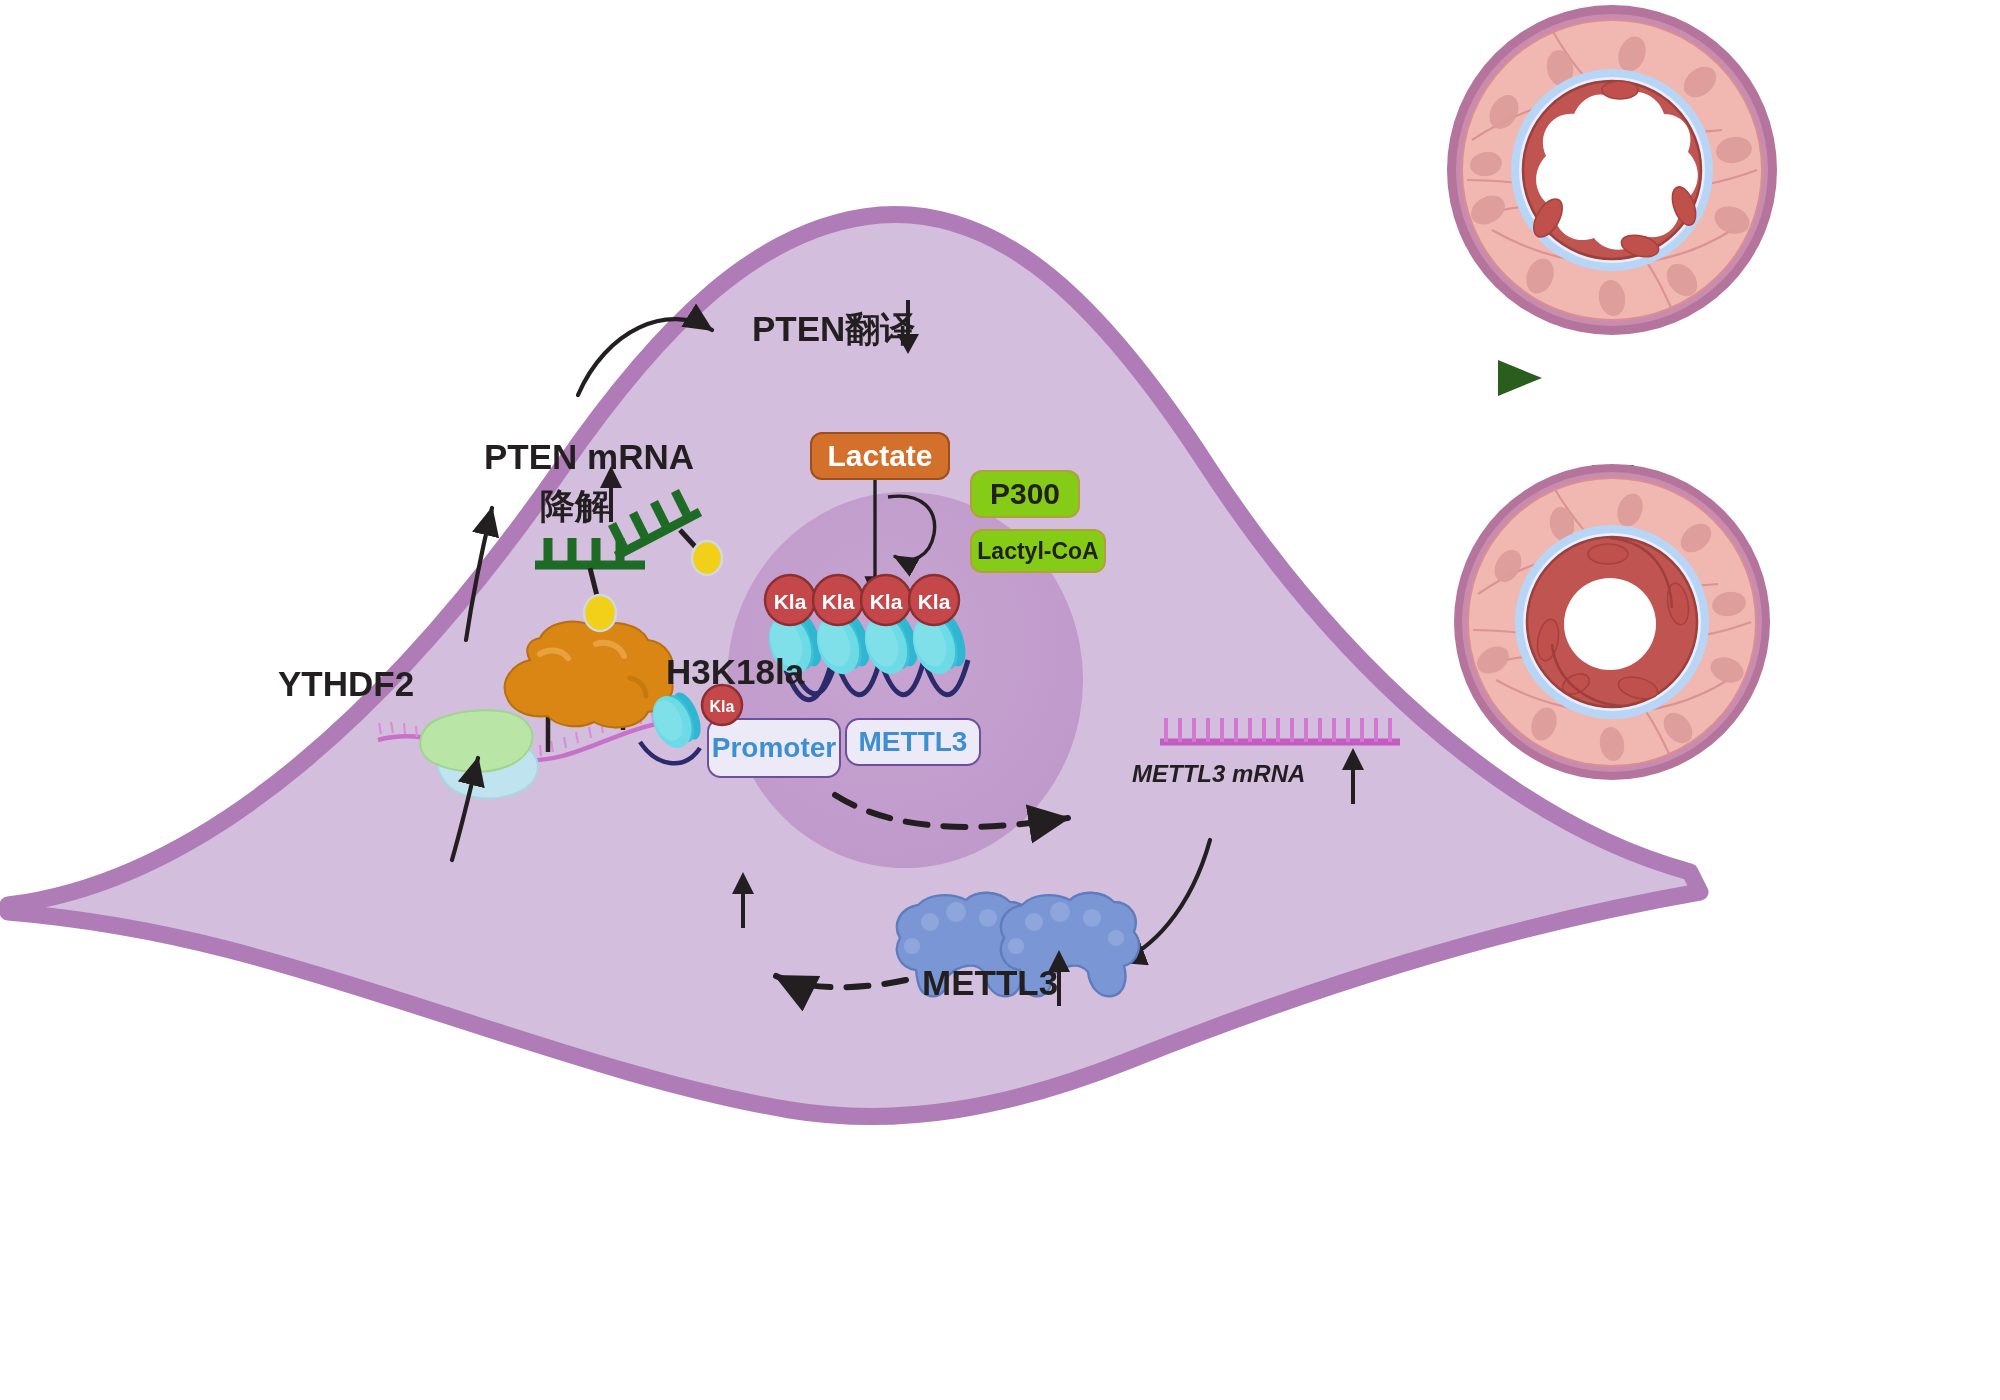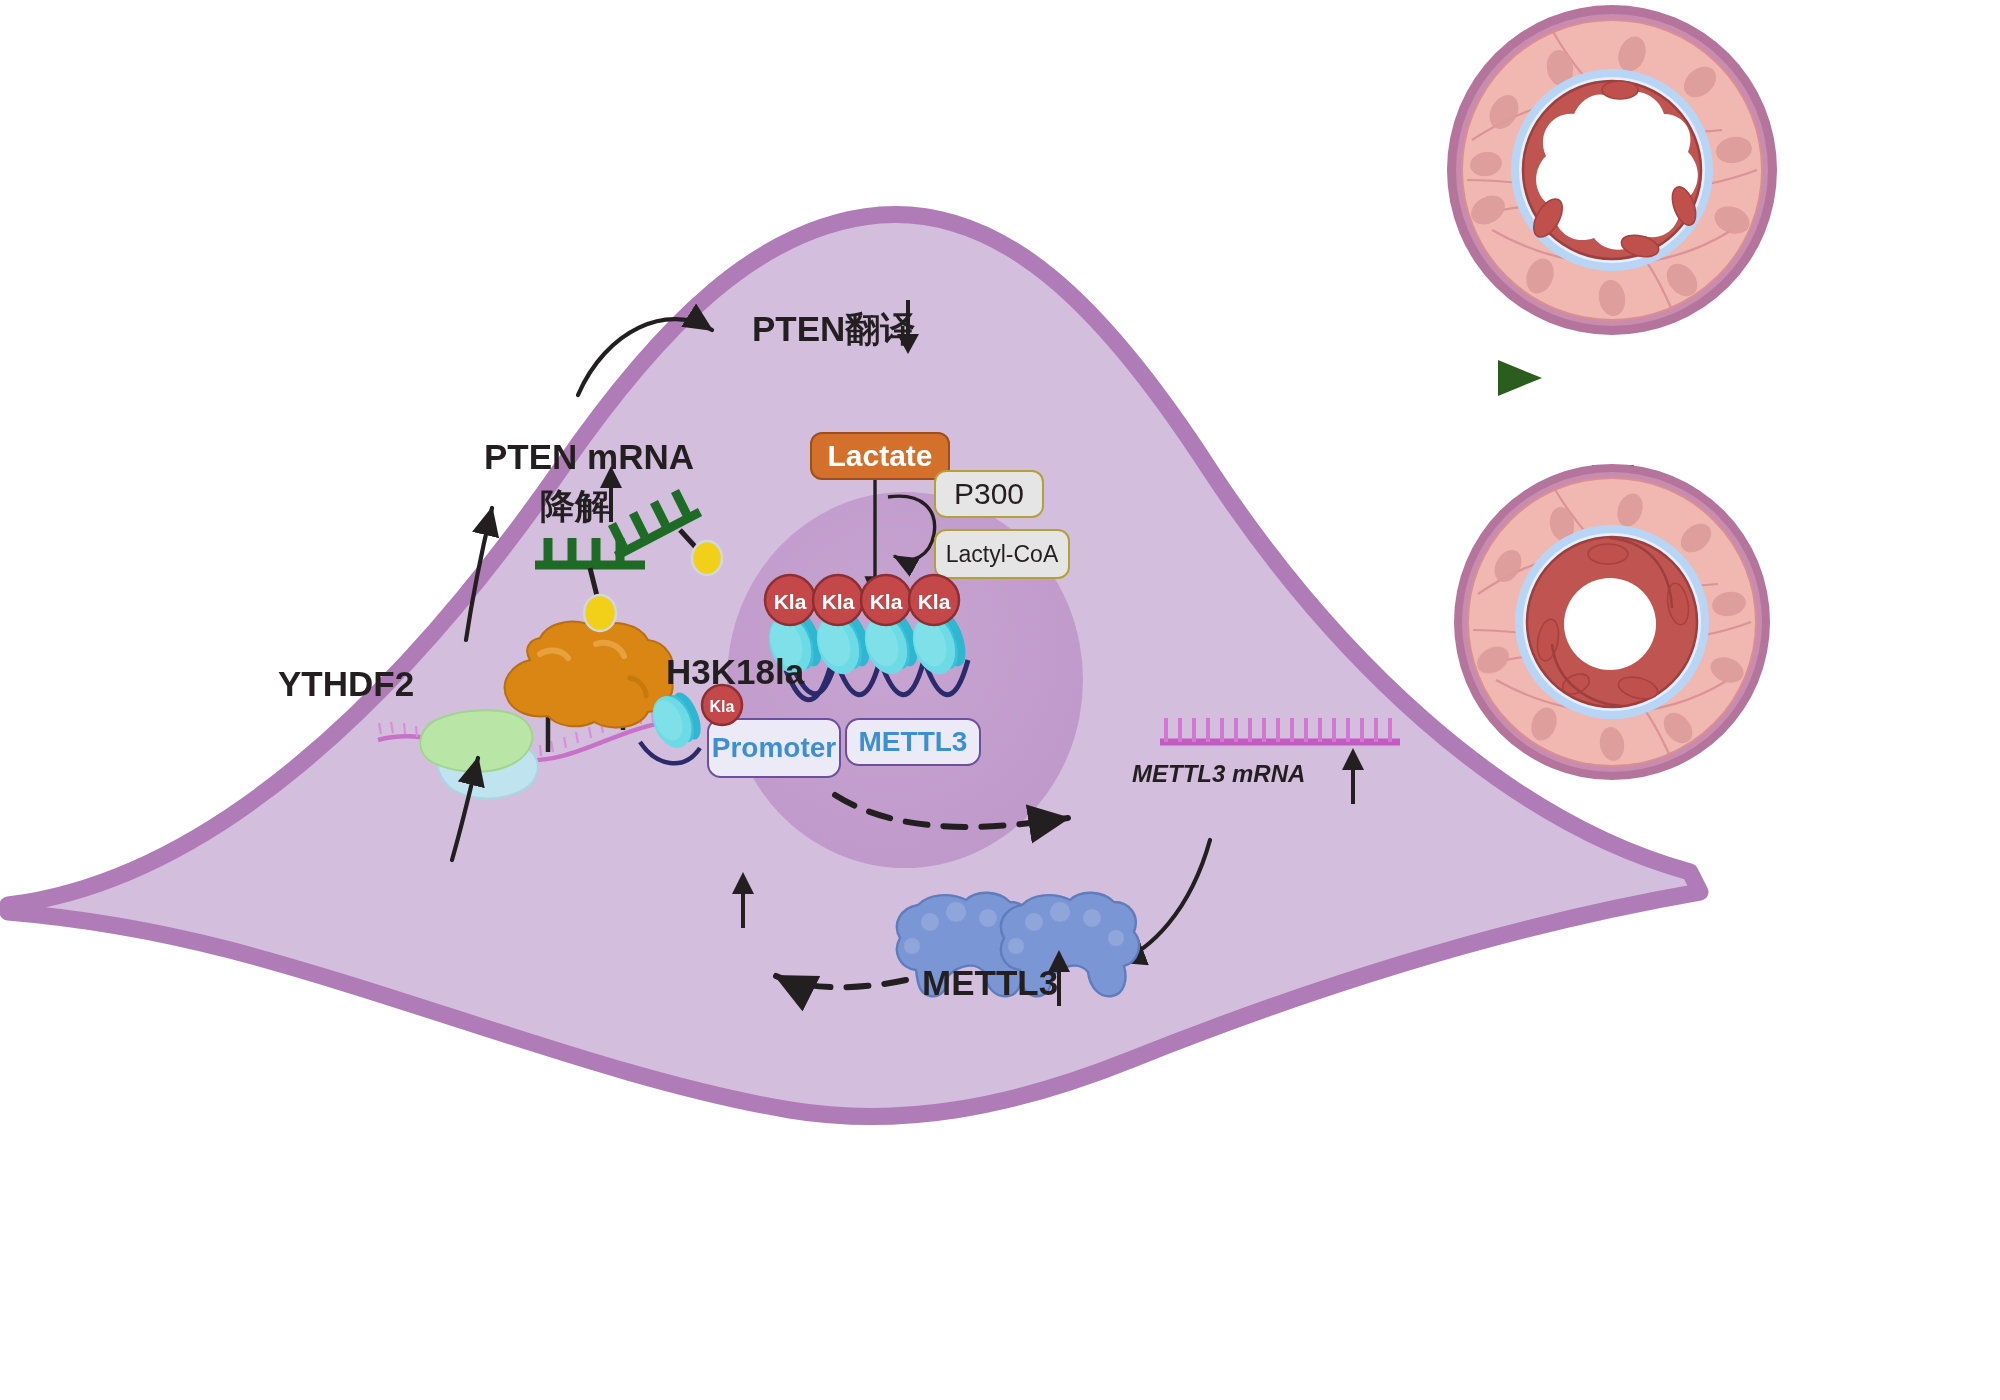--- a/index.html
+++ b/index.html
@@ -5,22 +5,22 @@
   html,body{margin:0;padding:0;background:#ffffff;}
   body{width:2000px;height:1400px;position:relative;overflow:hidden;
        font-family:"Liberation Sans","DejaVu Sans",sans-serif;}
   #stage{position:absolute;left:0;top:0;width:2000px;height:1400px;border-radius:6px;}
   svg.layer{position:absolute;left:0;top:0;width:2000px;height:1400px;overflow:visible;}
   .lbl{position:absolute;color:#231f20;font-weight:bold;white-space:nowrap;}
   .boxlbl{position:absolute;display:flex;align-items:center;justify-content:center;
           box-sizing:border-box;white-space:nowrap;}
   .lactate-box{background:#d3702c;border:2px solid #9d4f17;border-radius:12px;
                color:#ffffff;font-weight:bold;}
-  .cream-box{background:#e5e5e5;border:2.5px solid #b2a13a;border-radius:12px;
-             color:#231f20;font-weight:normal;}
+  .cream-box{background:#84cc16;border:2.5px solid #b2a13a;border-radius:12px;
+             color:#231f20;font-weight:bold;margin-left:36px;}
   .lav-box{background:#eceaf7;border:2.5px solid #6c4f9e;border-radius:14px;
            color:#3d8fd1;font-weight:bold;}
   .arrowup,.arrowdown{position:absolute;}
 </style>
 </head>
 <body>
 
 <div id="stage">
 
   <svg class="layer" viewBox="0 0 2000 1400">
@@ -375,21 +375,21 @@
   <div class="lbl" style="left:922px;top:963px;font-size:35px;">METTL3</div>
   <svg class="arrowup" style="left:1044px;top:950px;width:30px;height:56px;" viewBox="0 0 30 56">
     <line x1="15" y1="56" x2="15" y2="20" stroke="#231f20" stroke-width="4"></line>
     <path d="M4 22 L15 0 L26 22 Z" fill="#231f20"></path>
   </svg>
 
   <div class="boxlbl lactate-box" style="left:810px;top:412px;width:140px;height:48px;font-size:30px;margin-top:20px;">Lactate</div>
 
   <div class="boxlbl cream-box" style="left:934px;top:470px;width:110px;height:48px;font-size:30px;">P300</div>
 
-  <div class="boxlbl cream-box" style="left:934px;top:529px;width:136px;height:50px;font-size:23px;">Lactyl-CoA</div>
+  <div class="boxlbl cream-box" style="left:934px;top:529px;width:136px;height:44px;font-size:23px;">Lactyl-CoA</div>
 
   <div class="boxlbl lav-box" style="left:707px;top:718px;width:134px;height:60px;font-size:28px;">Promoter</div>
 
   <div class="boxlbl lav-box" style="left:845px;top:718px;width:136px;height:48px;font-size:28px;">METTL3</div>
 
   <svg class="layer" viewBox="0 0 2000 1400">
     <g>
       <ellipse cx="790" cy="600" rx="25" ry="25" fill="#c4484a" stroke="#8d2f31" stroke-width="2.5"></ellipse>
       <text x="790" y="609" text-anchor="middle" font-family="Liberation Sans, sans-serif" font-size="21" font-weight="bold" fill="#ffffff">Kla</text>
     </g>

